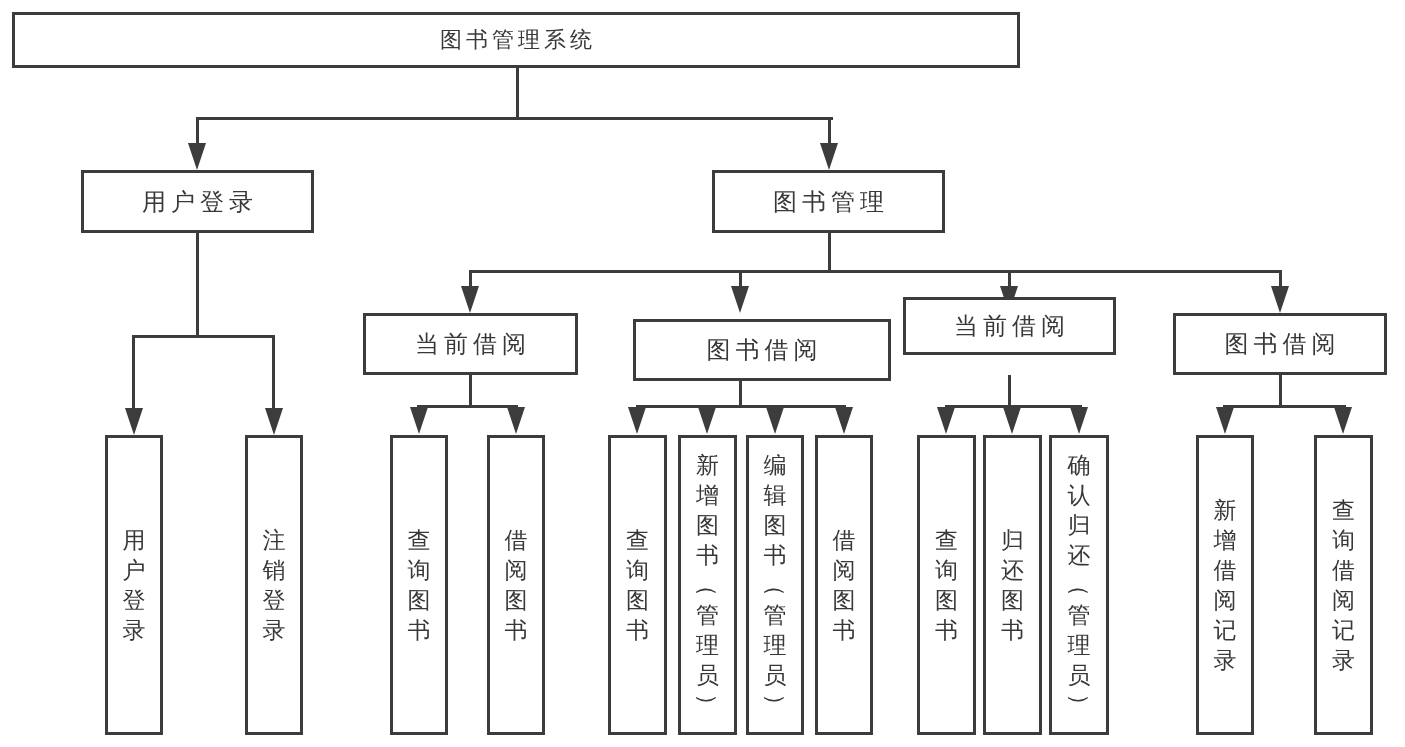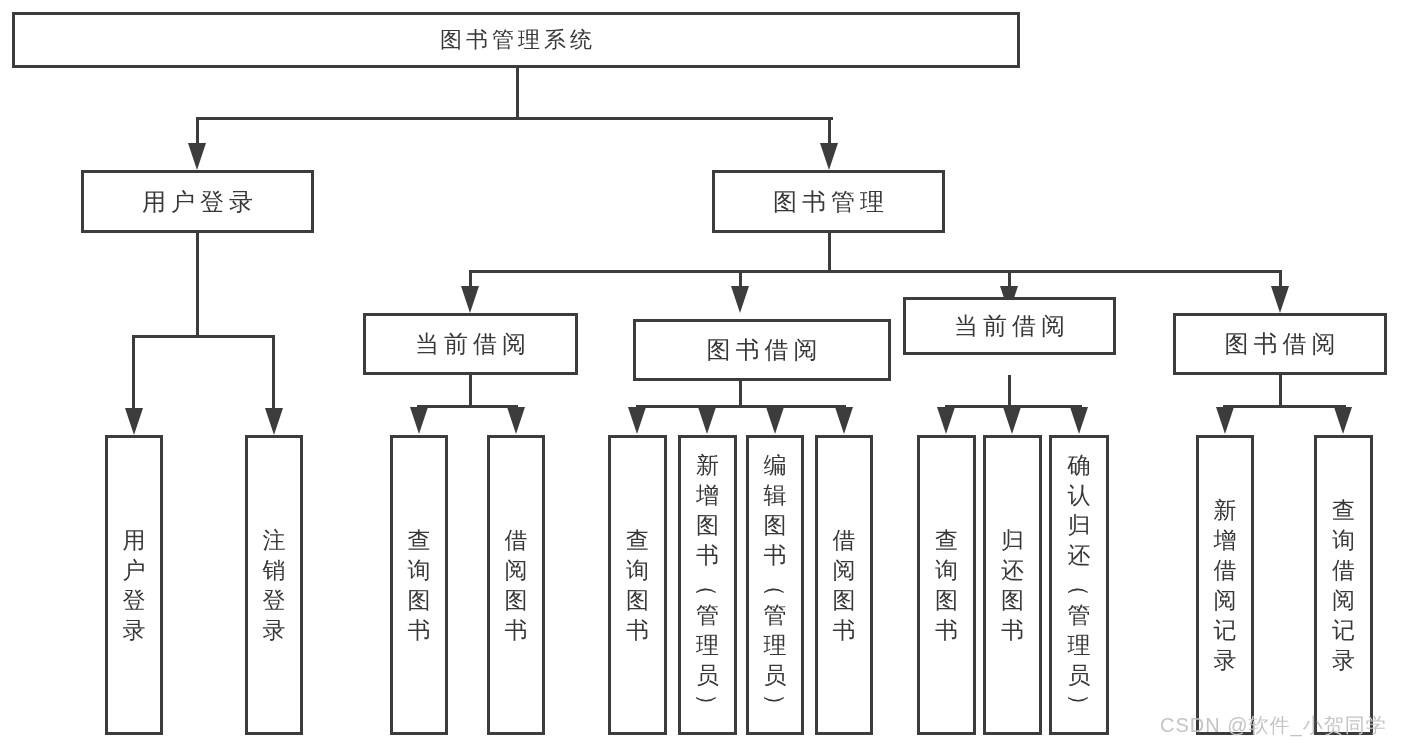--- a/index.html
+++ b/index.html
@@ -235,15 +235,14 @@
   <div class="hline" style="left: 945px; top: 405px; width: 137px; background: rgb(60, 60, 60);"></div>
   <div class="arr" style="left: 937px; top: 407px; border-top-color: rgb(60, 60, 60);"></div>
   <div class="arr" style="left: 1003px; top: 407px; border-top-color: rgb(60, 60, 60);"></div>
   <div class="arr" style="left: 1070px; top: 407px; border-top-color: rgb(60, 60, 60);"></div>
 
   <div class="vline" style="left: 1279px; top: 375px; height: 33px; background: rgb(60, 60, 60);"></div>
   <div class="hline" style="left: 1223px; top: 405px; width: 123px; background: rgb(60, 60, 60);"></div>
   <div class="arr" style="left: 1216px; top: 407px; border-top-color: rgb(60, 60, 60);"></div>
   <div class="arr" style="left: 1334px; top: 407px; border-top-color: rgb(60, 60, 60);"></div>
 
-  <div class="watermark" style="color: rgb(198, 195, 195);">CSDN @软件_小贺同学</div>
 
 </div>
 
 </body></html>

